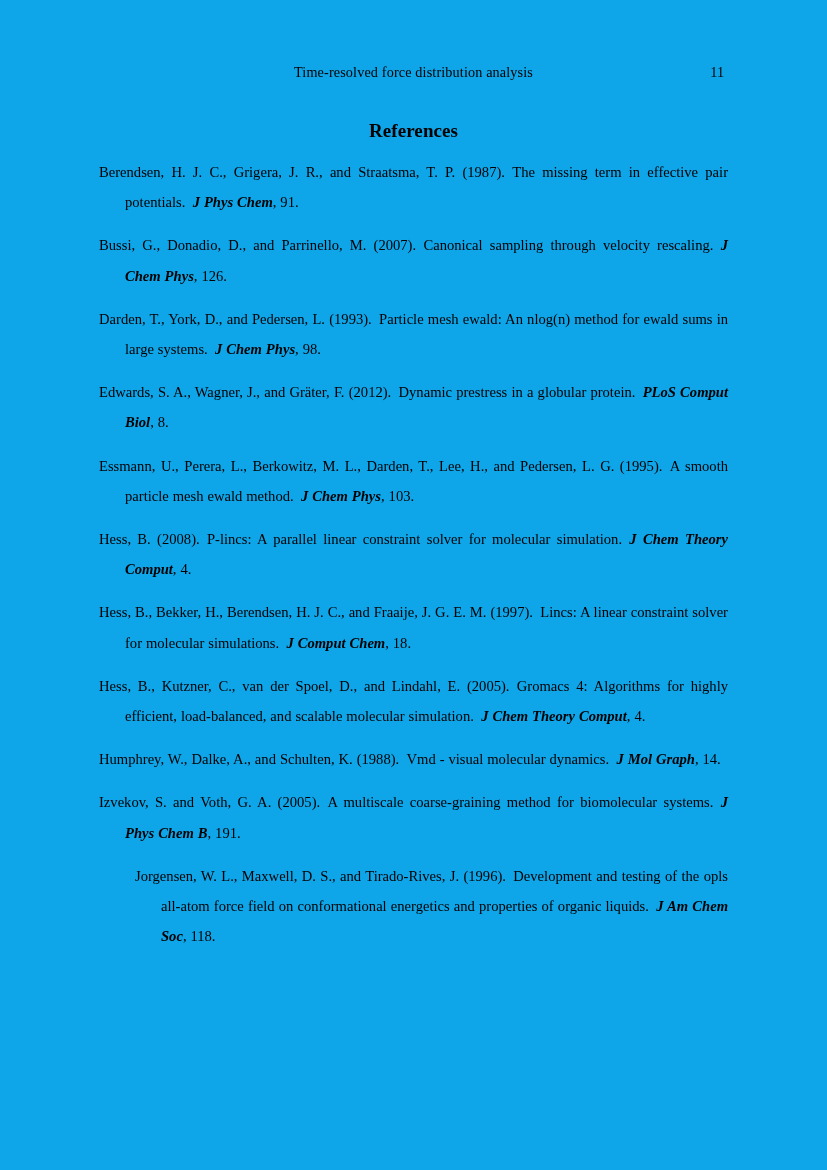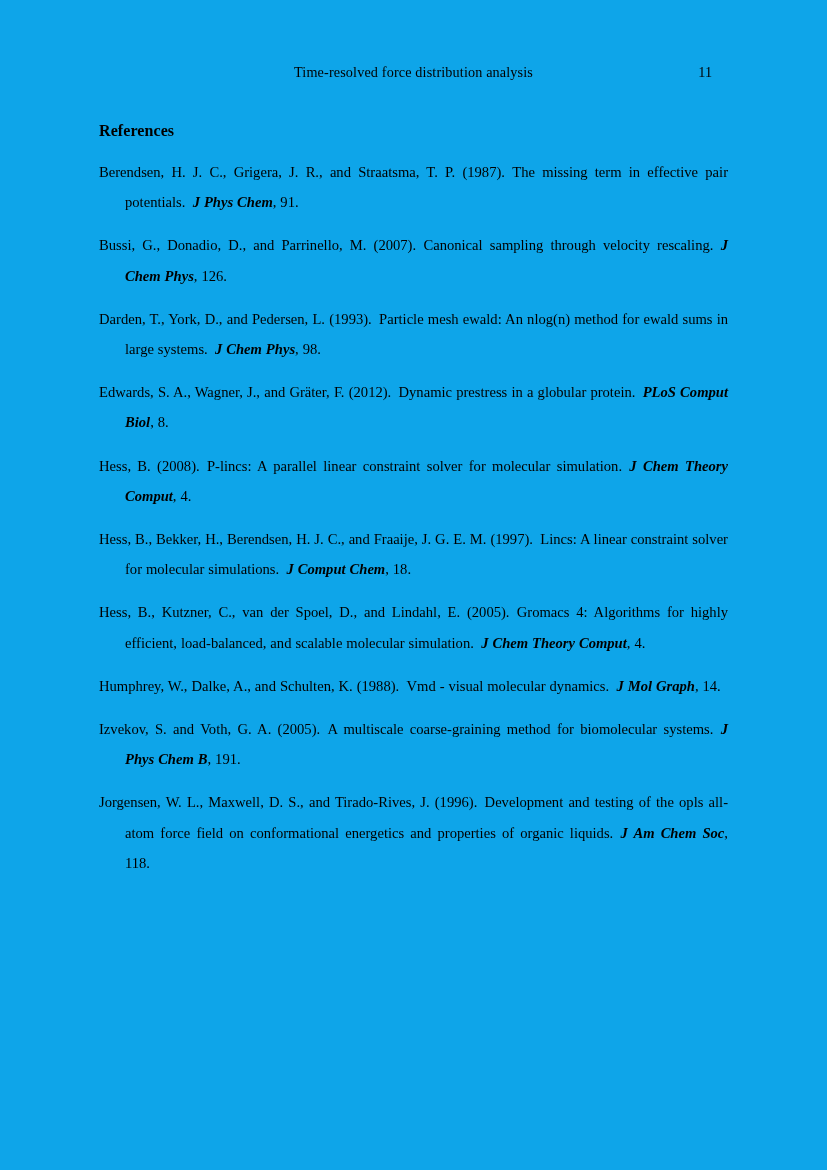--- a/index.html
+++ b/index.html
@@ -33,33 +33,33 @@
   }
   .running-head-title {
     flex: 1 1 auto;
     text-align: center;
     font-size: 14.2px;
     line-height: 20px;
     letter-spacing: 0.01em;
   }
   .running-head-pageno {
     position: absolute;
-    right: 16px;
+    right: 4px;
     top: 0;
     font-size: 14.2px;
     line-height: 20px;
   }
   
   .section-heading {
     position: absolute;
     left: 99px;
     top: 120px;
     width: 629px;
-    text-align: left;
-    font-size: 16px;
+    text-align: center;
+    font-size: 19px;
     font-weight: bold;
     line-height: 22px;
     letter-spacing: 0.005em;
   }
   
   .ref-list {
     position: absolute;
     left: 99px;
     top: 157px;
     width: 629px;
@@ -69,20 +69,21 @@
     line-height: 30.2px;
     text-align: justify;
     text-justify: inter-word;
     margin: 0 0 13px 0;
     padding-left: 26px;
     text-indent: -26px;
     word-spacing: 0.02em;
   }
   .ref-item:last-child {
     margin-bottom: 0;
+    margin-left: 36px;
   }
   .ref-item i {
     font-style: italic;
     font-weight: bold;
   }
 </style>
 </head>
 <body>
 
 <div class="page">
@@ -92,20 +93,21 @@
     <div class="running-head-pageno">11</div>
   </div>
 
   <div class="section-heading">References</div>
 
   <div class="ref-list">
       <p class="ref-item"><span>Berendsen, H. J. C., Grigera, J. R., and Straatsma, T. P. (1987).</span> <span>The missing term in effective pair potentials.</span> <i>J Phys Chem</i>, <span>91.</span></p>
       <p class="ref-item"><span>Bussi, G., Donadio, D., and Parrinello, M. (2007).</span> <span>Canonical sampling through velocity rescaling.</span> <i>J Chem Phys</i>, <span>126.</span></p>
       <p class="ref-item"><span>Darden, T., York, D., and Pedersen, L. (1993).</span> <span>Particle mesh ewald: An nlog(n) method for ewald sums in large systems.</span> <i>J Chem Phys</i>, <span>98.</span></p>
       <p class="ref-item"><span>Edwards, S. A., Wagner, J., and Gräter, F. (2012).</span> <span>Dynamic prestress in a globular protein.</span> <i>PLoS Comput Biol</i>, <span>8.</span></p>
+      <p class="ref-item"><span>Essmann, U., Perera, L., Berkowitz, M. L., Darden, T., Lee, H., and Pedersen, L. G. (1995).</span> <span>A smooth particle mesh ewald method.</span> <i>J Chem Phys</i>, <span>103.</span></p>
       <p class="ref-item"><span>Hess, B. (2008).</span> <span>P-lincs: A parallel linear constraint solver for molecular simulation.</span> <i>J Chem Theory Comput</i>, <span>4.</span></p>
       <p class="ref-item"><span>Hess, B., Bekker, H., Berendsen, H. J. C., and Fraaije, J. G. E. M. (1997).</span> <span>Lincs: A linear constraint solver for molecular simulations.</span> <i>J Comput Chem</i>, <span>18.</span></p>
       <p class="ref-item"><span>Hess, B., Kutzner, C., van der Spoel, D., and Lindahl, E. (2005).</span> <span>Gromacs 4: Algorithms for highly efficient, load-balanced, and scalable molecular simulation.</span> <i>J Chem Theory Comput</i>, <span>4.</span></p>
       <p class="ref-item"><span>Humphrey, W., Dalke, A., and Schulten, K. (1988).</span> <span>Vmd - visual molecular dynamics.</span> <i>J Mol Graph</i>, <span>14.</span></p>
       <p class="ref-item"><span>Izvekov, S. and Voth, G. A. (2005).</span> <span>A multiscale coarse-graining method for biomolecular systems.</span> <i>J Phys Chem B</i>, <span>191.</span></p>
       <p class="ref-item"><span>Jorgensen, W. L., Maxwell, D. S., and Tirado-Rives, J. (1996).</span> <span>Development and testing of the opls all-atom force field on conformational energetics and properties of organic liquids.</span> <i>J Am Chem Soc</i>, <span>118.</span></p>
     </div>
 
 </div>
 

